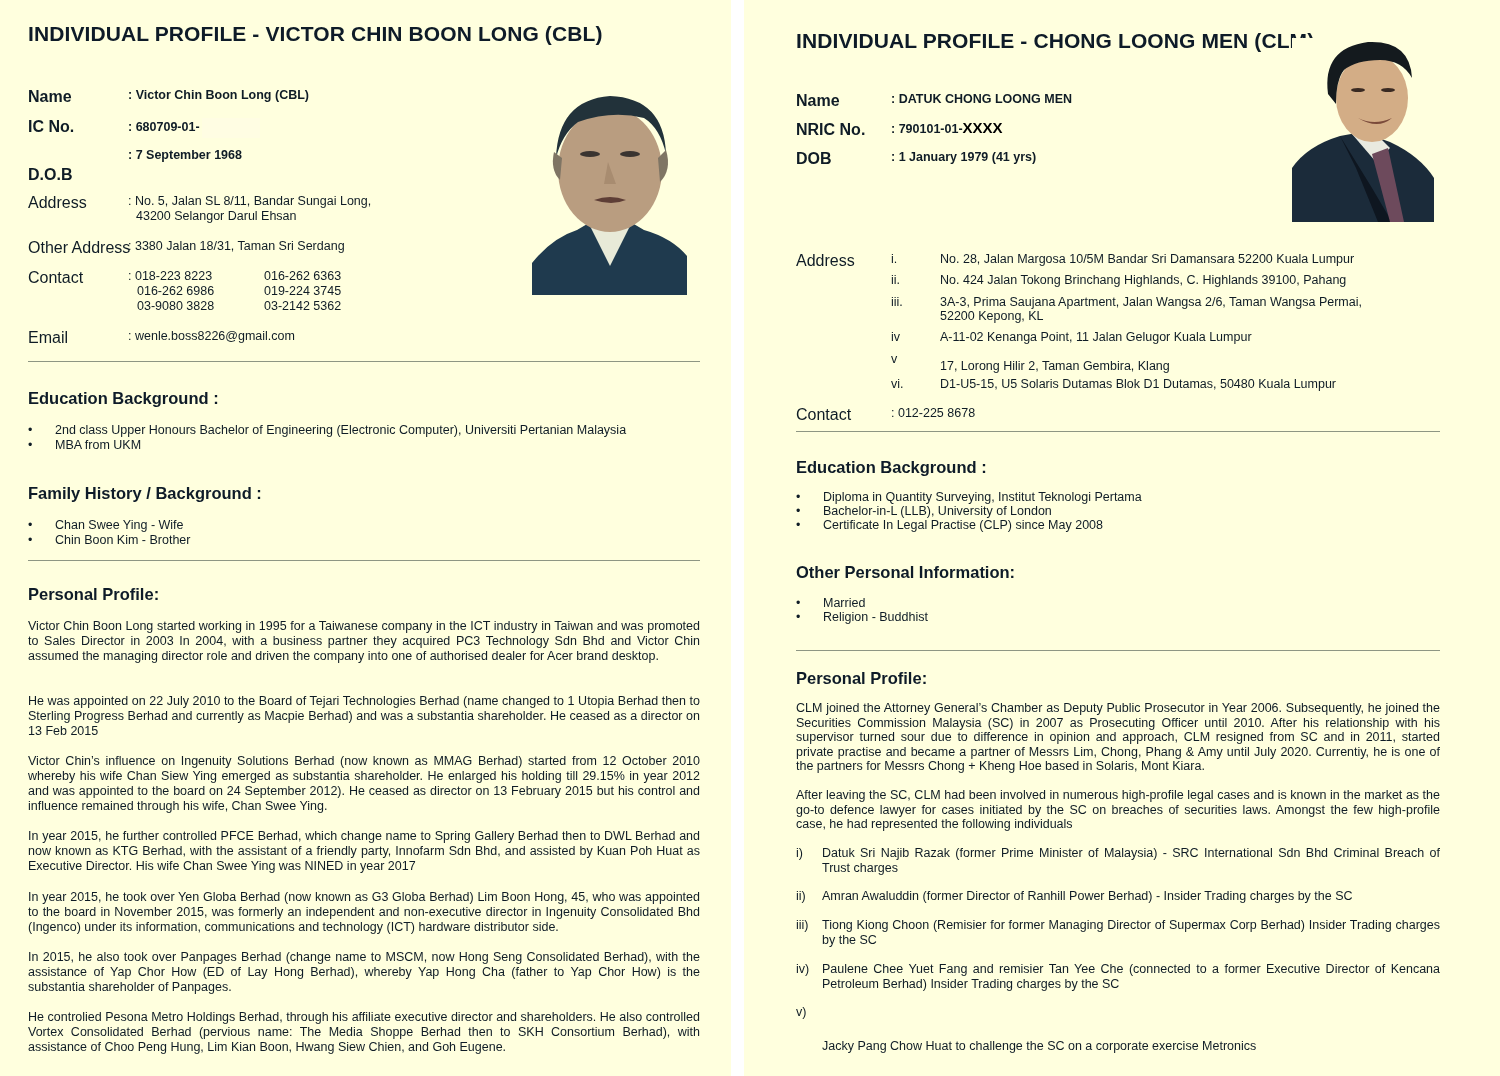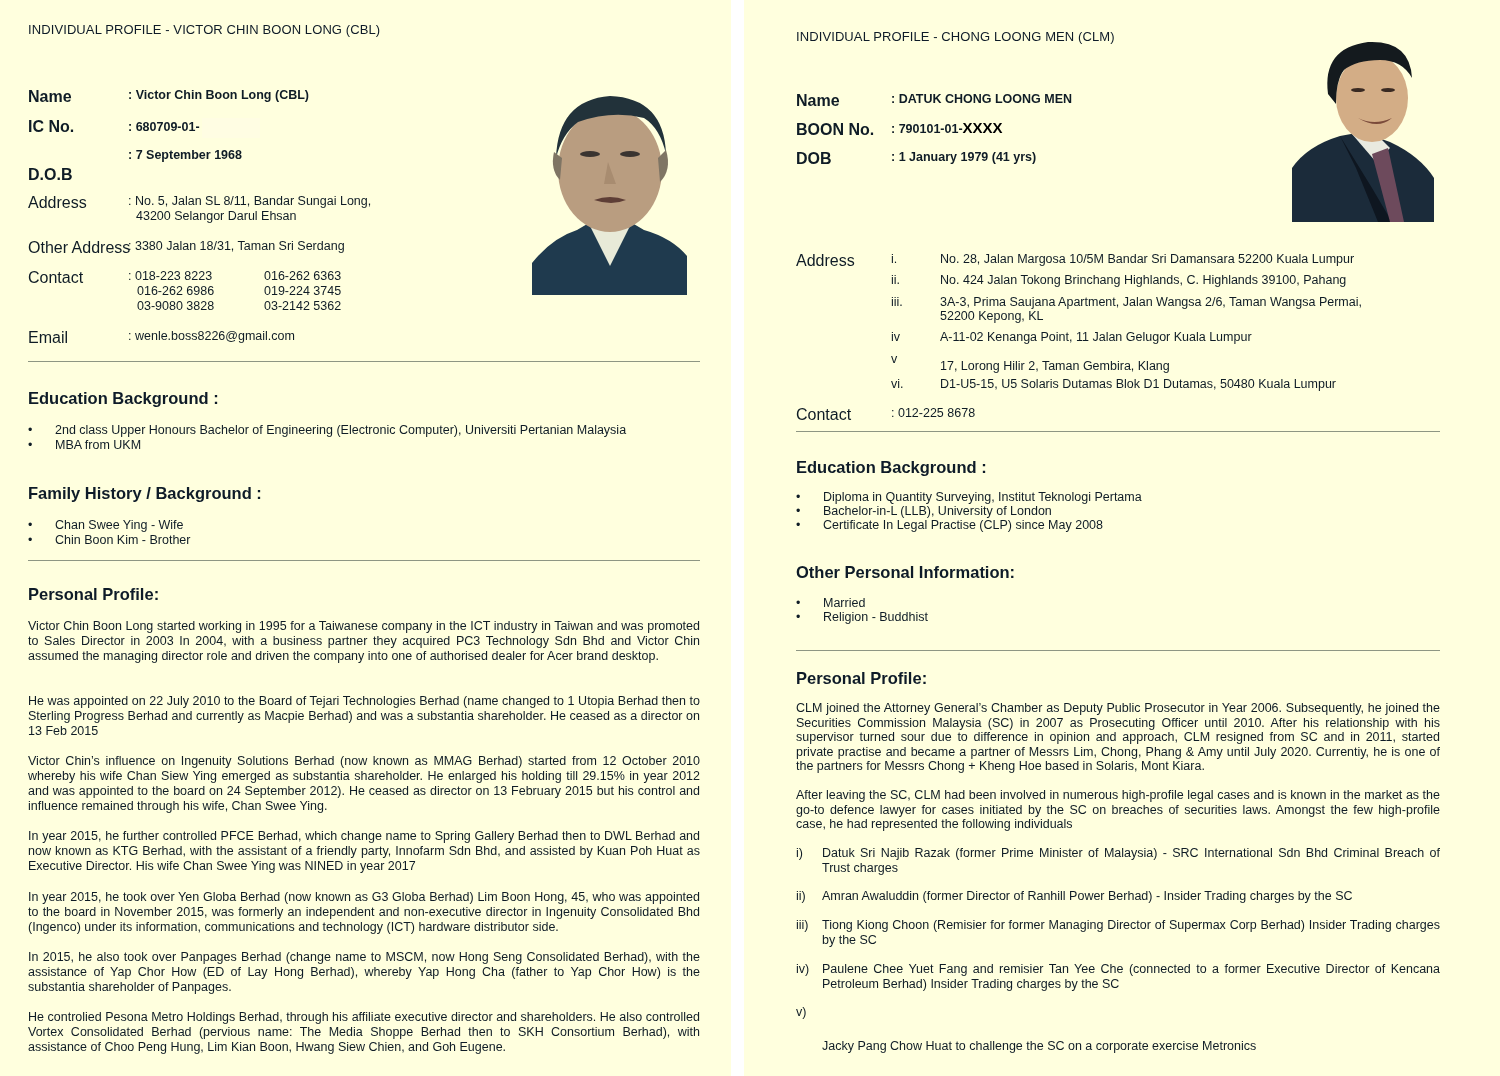--- a/index.html
+++ b/index.html
@@ -4,21 +4,21 @@
 <style>
   * { box-sizing: border-box; margin: 0; padding: 0; }
   html, body { width: 1500px; height: 1076px; overflow: hidden; background: #ffffff; }
   body { font-family: "Liberation Sans", sans-serif; color: #0f1c26; position: relative; }
 
   .page { position: absolute; top: 0; height: 1076px; background: #ffffde; }
   #page-left { left: 0; width: 731px; }
   #page-right { left: 744px; width: 872px; }
 
   .abs { position: absolute; }
-  .title { font-weight: normal; font-size: 13px; letter-spacing: 0.1px; white-space: nowrap; color: #0e1b28; }
+  .title { font-weight: bold; font-size: 21px; letter-spacing: 0.1px; white-space: nowrap; color: #0e1b28; }
   .lbl { font-size: 16px; white-space: nowrap; }
   .lbl.b { font-weight: bold; }
   .val { font-size: 12.5px; white-space: nowrap; }
   .val.b { font-weight: bold; }
   .hr { position: absolute; height: 1px; background: #8e9683; }
   .h2 { position: absolute; font-weight: bold; font-size: 16.5px; white-space: nowrap; color: #0e1b28; }
   .bul { position: absolute; font-size: 12.5px; white-space: nowrap; line-height: 14.5px; }
   .bul .dot { position: absolute; left: 0; }
   .bul .txt { position: absolute; left: 27px; }
   .para { position: absolute; font-size: 12.5px; line-height: 15px; text-align: justify; }
@@ -117,21 +117,21 @@
   <div class="para" style="left:28px; top:1010px; width:672px;">He controlied Pesona Metro Holdings Berhad, through his affiliate executive director and shareholders. He also controlled Vortex Consolidated Berhad (pervious name: The Media Shoppe Berhad then to SKH Consortium Berhad), with assistance of Choo Peng Hung, Lim Kian Boon, Hwang Siew Chien, and Goh Eugene.</div>
 </div>
 
 <div class="page" id="page-right">
 
   <div class="abs title" style="left:52px; top:29px;">INDIVIDUAL PROFILE - CHONG LOONG MEN (CLM)</div>
 
   <div class="abs lbl b" style="left:52px; top:92px;">Name</div>
   <div class="abs val b" style="left:147px; top:92px;">: DATUK CHONG LOONG MEN</div>
 
-  <div class="abs lbl b" style="left:52px; top:121px;">BOON No.</div>
+  <div class="abs lbl b" style="left:52px; top:121px;">NRIC No.</div>
   <div class="abs val b" style="left:147px; top:119px;">
     <span>: 790101-01-</span><span class="xxxx">XXXX</span>
   </div>
 
   <div class="abs lbl b" style="left:52px; top:150px;">DOB</div>
   <div class="abs val b" style="left:147px; top:150px;">: 1 January 1979 (41 yrs)</div>
 
   <div class="photo" style="left:548px; top:38px; width:142px; height:184px;" title="Portrait photo of Chong Loong Men">
     <svg width="142" height="184" viewBox="0 0 142 184">
       <rect width="142" height="184" fill="#ffffde"></rect>

